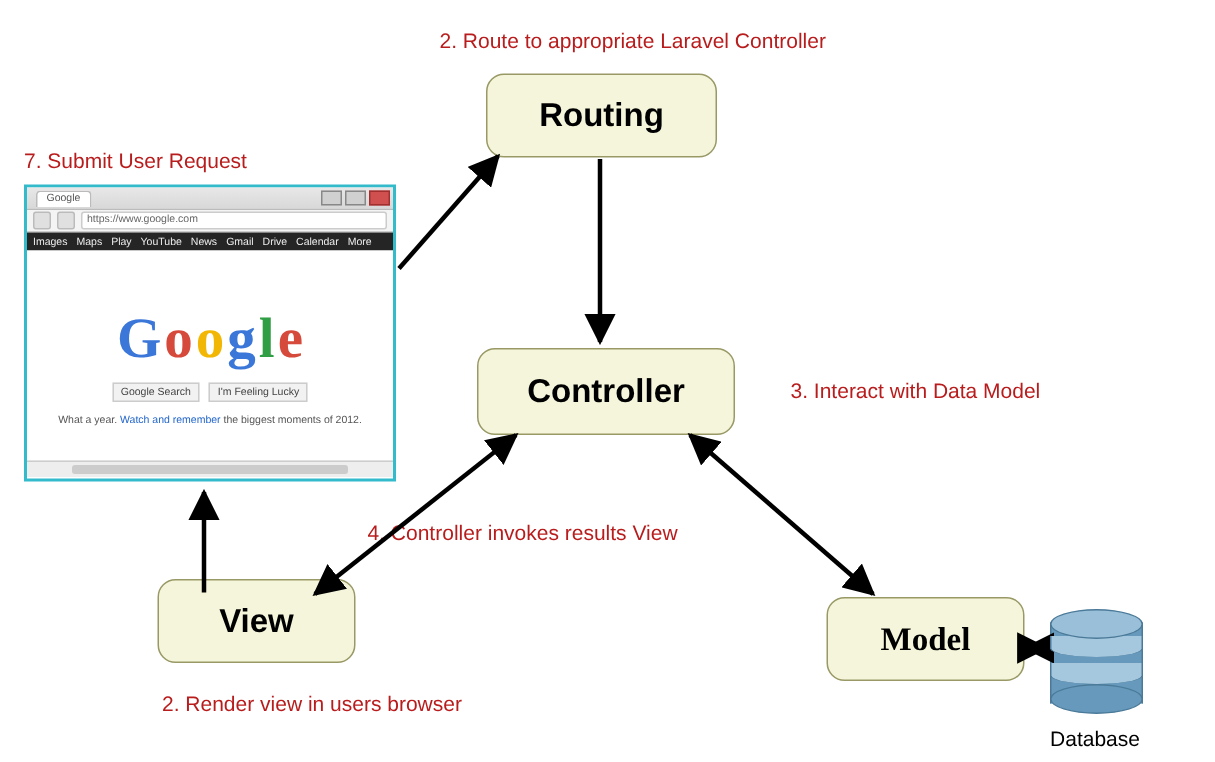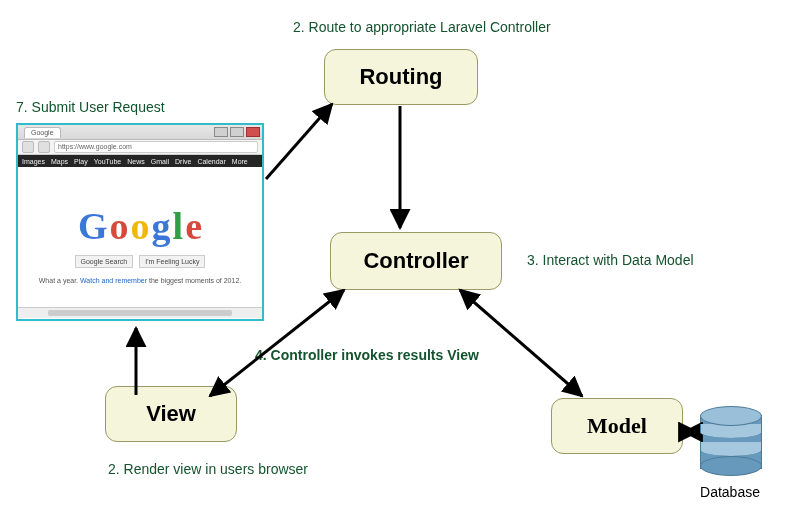--- a/index.html
+++ b/index.html
@@ -18,21 +18,21 @@
     display: flex;
     align-items: center;
     justify-content: center;
     font-weight: bold;
     font-size: 22px;
     color: #000;
   }
   .label {
     position: absolute;
     font-size: 14px;
-    color: #14532d;
+    color: #b91c1c;
     white-space: nowrap;
   }
   .dblabel {
     position: absolute;
     font-size: 14px;
     color: #000000;
     white-space: nowrap;
     text-align: center;
   }
 
@@ -223,26 +223,26 @@
     width: 810px; height: 508px;
     pointer-events: none;
   }
 </style>
 </head>
 <body>
 
 <div class="label" style="left:293px; top:19px;">2. Route to appropriate Laravel Controller</div>
 <div class="label" style="left:16px; top:99px;">7. Submit User Request</div>
 <div class="label" style="left:527px; top:252px;text-align:center;">3. Interact with Data Model</div>
-<div class="label" style="left:255px; top:347px;font-weight:bold;">4. Controller invokes results View</div>
+<div class="label" style="left:245px; top:347px;">4. Controller invokes results View</div>
 <div class="label" style="left:108px; top:461px;">2. Render view in users browser</div>
 <div class="dblabel" style="left:695px; top:484px; width:70px;">Database</div>
 
 <div class="box" style="left:324px; top:49px; width:152px; height:54px;">Routing</div>
-<div class="box" style="left:330px; top:232px; width:170px; height:56px;">Controller</div>
+<div class="box" style="left:318px; top:232px; width:170px; height:56px;">Controller</div>
 <div class="box" style="left:105px; top:386px; width:130px; height:54px;">View</div>
 <div class="box" style="left:551px; top:398px; width:130px; height:54px;font-family:Liberation Serif, serif;">Model</div>
 
 <div class="db" style="left:700px; top:406px;">
   <div class="body"></div>
   <div class="bottom"></div>
   <div class="stripe s2"></div>
   <div class="stripe s1"></div>
   <div class="top"></div>
 </div>

